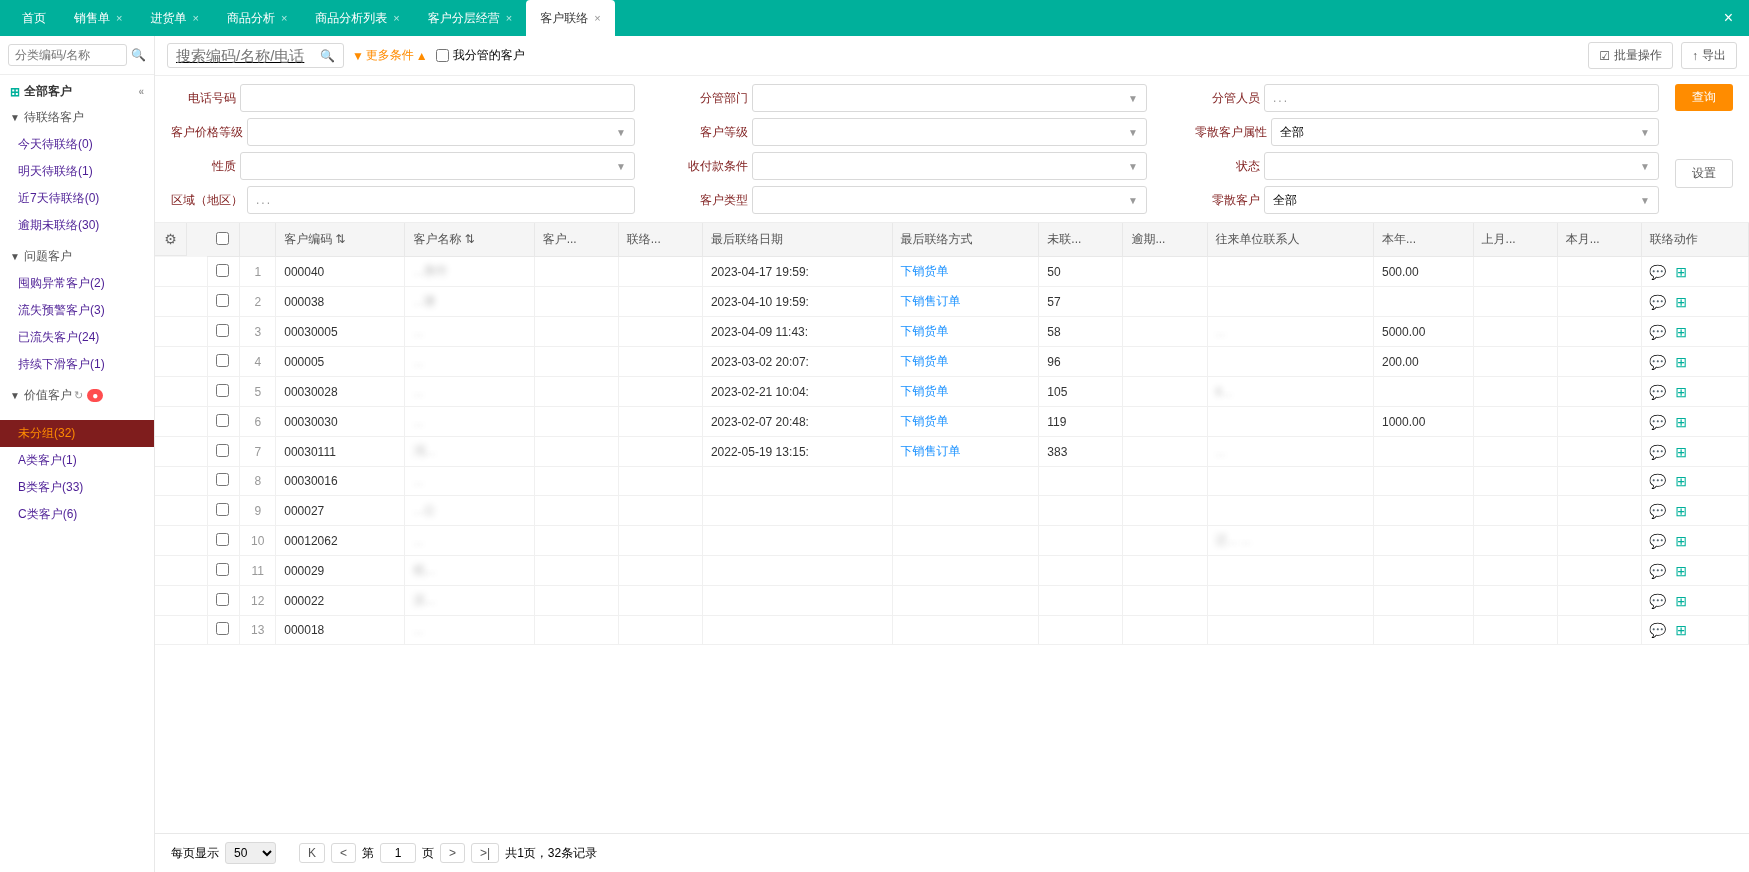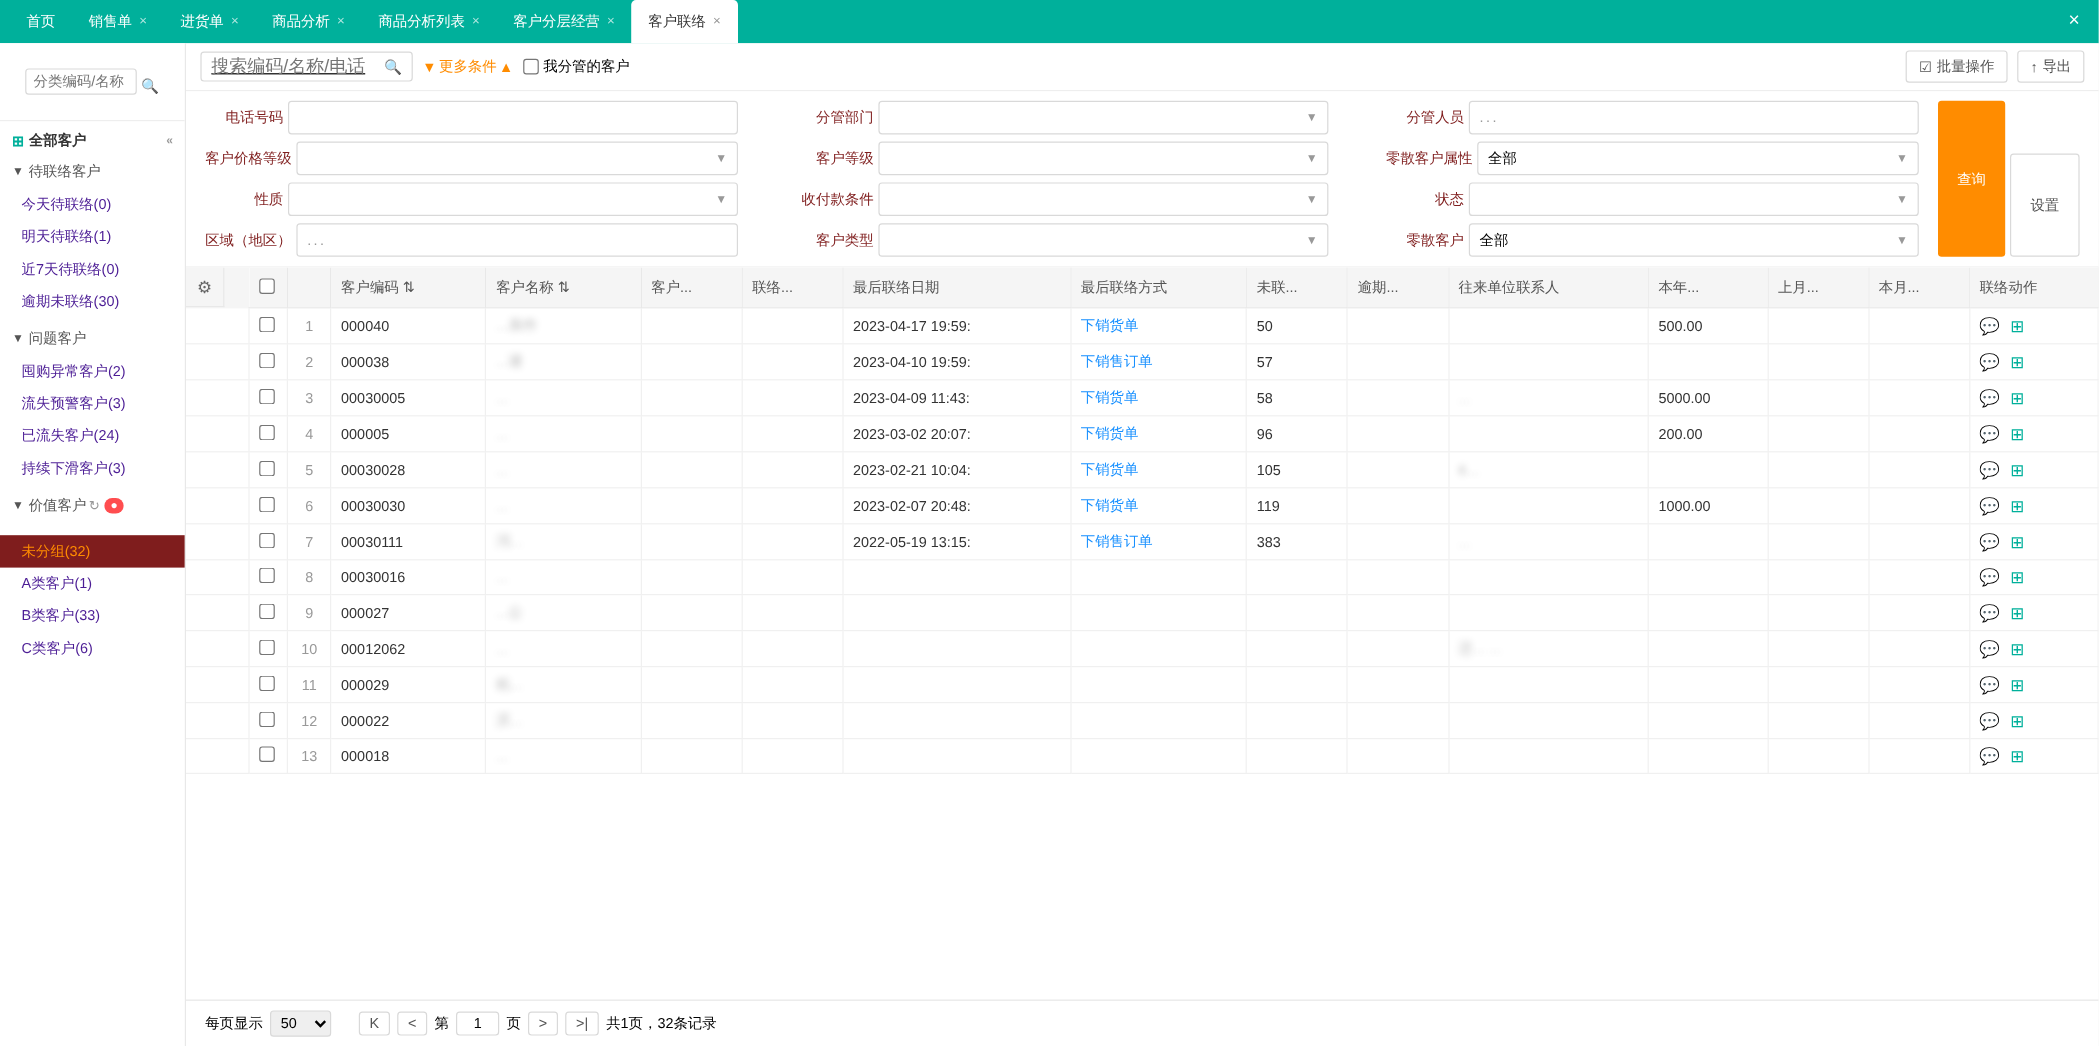--- a/index.html
+++ b/index.html
@@ -28,21 +28,21 @@
 
     
     .main-layout { display: flex; height: calc(872px - 36px); }
 
     
     .sidebar {
       width: 155px; background: white; border-right: 1px solid #e8e8e8;
       display: flex; flex-direction: column; overflow-y: auto; flex-shrink: 0;
     }
     .sidebar-search {
-      display: flex; align-items: flex-end; padding: 21px;
+      display: flex; align-items: center; padding: 8px;
       border-bottom: 1px solid #eee;
     }
     .sidebar-search input {
       border: 1px solid #d9d9d9; border-radius: 3px;
       padding: 3px 6px; width: 100%; font-size: 12px; outline: none;
     }
     .sidebar-search .search-icon { margin-left: 4px; color: #00b09b; cursor: pointer; }
     .sidebar-section-title {
       display: flex; align-items: center; padding: 8px 10px 4px;
       font-weight: bold; color: #333; cursor: pointer;
@@ -106,21 +106,21 @@
       background: #ff8c00; color: white; border: none;
       padding: 5px 16px; border-radius: 3px; cursor: pointer;
     }
     .btn-reset {
       background: white; color: #555; border: 1px solid #d9d9d9;
       padding: 5px 16px; border-radius: 3px; cursor: pointer; margin-top: 44px;
     }
 
     
     .adv-filter-actions {
-      display: flex; flex-direction: row; gap: 4px; margin-left: 8px;
+      display: flex; flex-direction: column; gap: 4px; margin-left: 8px;
     }
 
     
     .table-wrapper { flex: 1; overflow: auto; background: white; }
     table { width: 100%; border-collapse: collapse; font-size: 12px; }
     thead tr { background: #f5f5f5; }
     th {
       padding: 8px 8px; border-bottom: 1px solid #e8e8e8; border-right: 1px solid #e8e8e8;
       color: #555; font-weight: normal; white-space: nowrap; text-align: left;
       position: sticky; top: 0; background: #f5f5f5; z-index: 1;
@@ -232,21 +232,21 @@
     </div>
 
     <div class="sidebar-group">
       <div class="sidebar-group-title">
         <span class="arrow">▼</span>
         <span>问题客户</span>
       </div>
       <div class="sidebar-item">囤购异常客户(2)</div>
       <div class="sidebar-item">流失预警客户(3)</div>
       <div class="sidebar-item">已流失客户(24)</div>
-      <div class="sidebar-item">持续下滑客户(3)</div>
+      <div class="sidebar-item">持续下滑客户(1)</div>
     </div>
 
     <div class="sidebar-group">
       <div class="sidebar-group-title">
         <span class="arrow">▼</span>
         <span>价值客户</span>
         <span style="color:#999; font-size:11px; margin-left:2px;">↻</span>
         <span style="background:#ff4d4f; color:white; border-radius:8px; padding:1px 5px; font-size:10px; margin-left:4px;">●</span>
       </div>
       <div class="sidebar-item active">未分组(32)</div>

